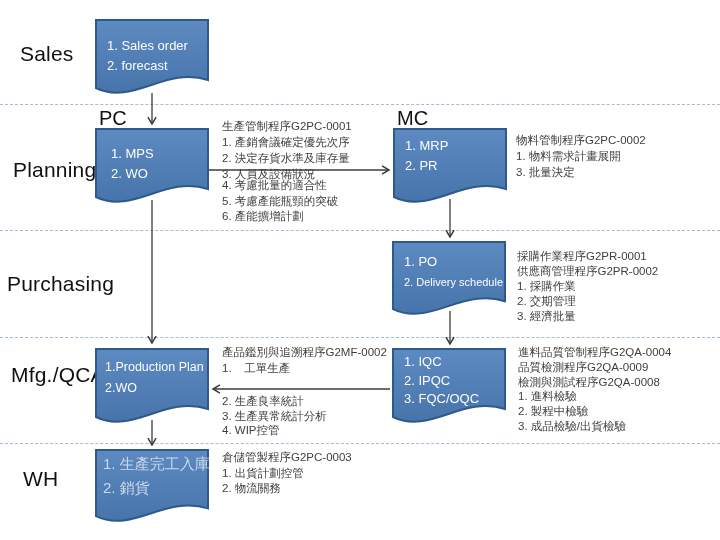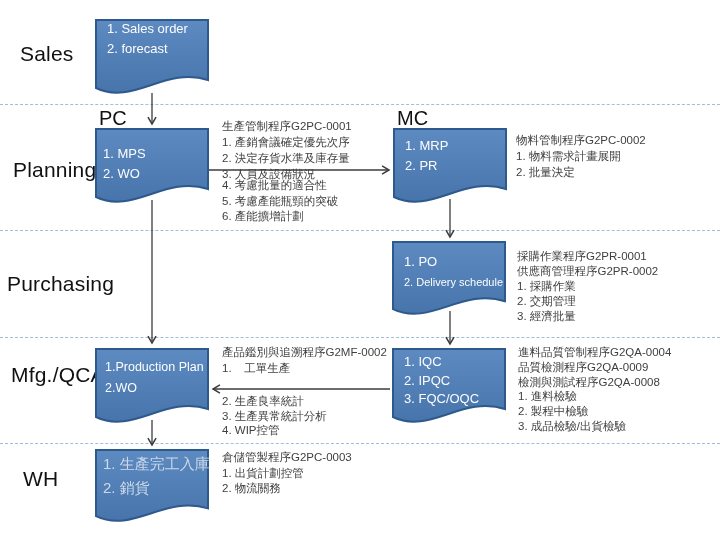--- a/index.html
+++ b/index.html
@@ -81,31 +81,31 @@
     <line x1="450" y1="199" x2="450" y2="237" marker-end="url(#arrow)"></line>
     <line x1="450" y1="311" x2="450" y2="344" marker-end="url(#arrow)"></line>
     <line x1="390" y1="389" x2="213" y2="389" marker-end="url(#arrow)"></line>
     <line x1="152" y1="420" x2="152" y2="445" marker-end="url(#arrow)"></line>
   </svg>
 
   <div class="node" style="left:95px;top:19px;width:114px;height:78px">
     <svg viewBox="0 0 114 78" preserveAspectRatio="none">
       <path class="node-shape" d="M1,1 L113,1 L113,61 C70,47 38,87 1,69 Z"></path>
     </svg>
-    <div class="node-text" style="padding:0 0 0 12px">
+    <div class="node-text" style="padding:17px 0 0 12px">
       <div>1. Sales order</div>
       <div>2. forecast</div>
     </div>
   </div>
 
   <div class="node" style="left:95px;top:128px;width:114px;height:78px">
     <svg viewBox="0 0 114 78" preserveAspectRatio="none">
       <path class="node-shape" d="M1,1 L113,1 L113,61 C70,47 38,87 1,69 Z"></path>
     </svg>
-    <div class="node-text" style="padding:16px 0 0 8px">
+    <div class="node-text" style="padding:16px 0 0 16px">
       <div>1. MPS</div>
       <div>2. WO</div>
     </div>
   </div>
 
   <div class="node" style="left:393px;top:128px;width:114px;height:78px">
     <svg viewBox="0 0 114 78" preserveAspectRatio="none">
       <path class="node-shape" d="M1,1 L113,1 L113,61 C70,47 38,87 1,69 Z"></path>
     </svg>
     <div class="node-text" style="padding:8px 0 0 12px">
@@ -164,21 +164,21 @@
   </div>
   <div class="ann" style="left:222px;top:178px;line-height:15.5px">
     <div>4. 考慮批量的適合性</div>
     <div>5. 考慮產能瓶頸的突破</div>
     <div>6. 產能擴增計劃</div>
   </div>
 
   <div class="ann" style="left:516px;top:132px;line-height:16px">
     <div>物料管制程序G2PC-0002</div>
     <div>1. 物料需求計畫展開</div>
-    <div>2. 批量決定</div>
+    <div>3. 批量決定</div>
   </div>
 
   <div class="ann" style="left:517px;top:249px;line-height:15px">
     <div>採購作業程序G2PR-0001</div>
     <div>供應商管理程序G2PR-0002</div>
     <div>1. 採購作業</div>
     <div>2. 交期管理</div>
     <div>3. 經濟批量</div>
   </div>
 

